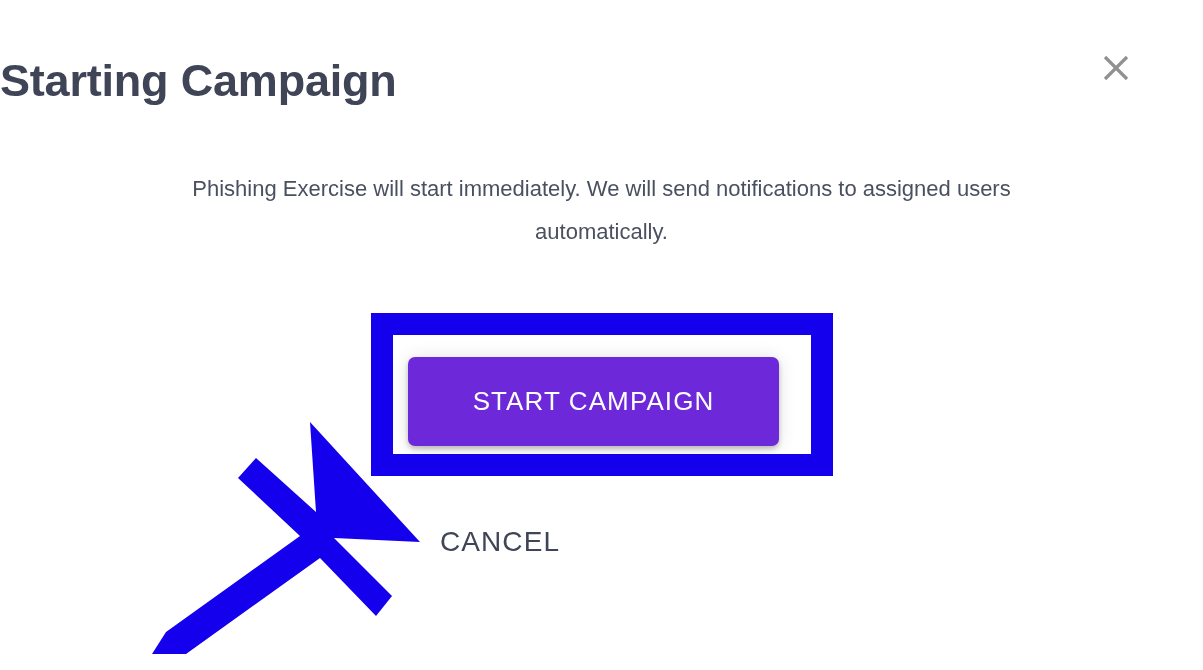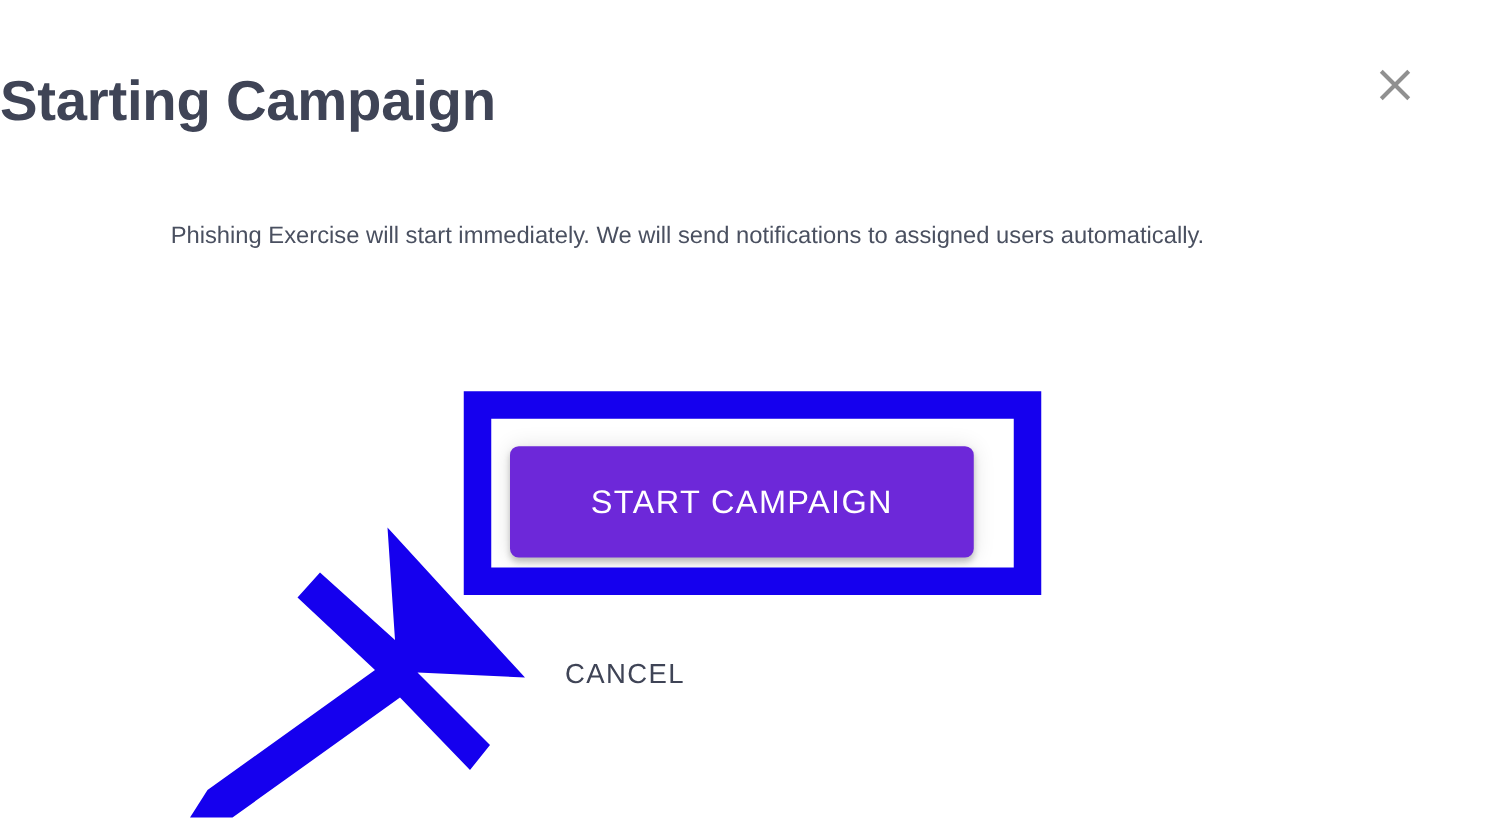--- a/index.html
+++ b/index.html
@@ -55,21 +55,22 @@
     white-space: nowrap;
   }
 
   
   #dialog-message {
     position: absolute;
     left: 50%;
     transform: translateX(-50%);
     top: 167px;
     width: 930px;
-    font-size: 19px;
+    text-align: center;
+    font-size: 22px;
     line-height: 43px;
     font-weight: 400;
     color: #4a5060;
     margin: 0;
   }
 
   
   #start-campaign-button {
     position: absolute;
     left: 408px;
@@ -92,21 +93,21 @@
     padding: 0;
   }
 
   
   #cancel-button {
     position: absolute;
     left: 0;
     top: 526px;
     width: 1000px;
     text-align: center;
-    font-size: 22px;
+    font-size: 28px;
     font-weight: 500;
     letter-spacing: 1.1px;
     color: #3f4456;
     background: transparent;
     border: none;
     cursor: pointer;
     font-family: "Liberation Sans", sans-serif;
     padding: 0;
   }
 

